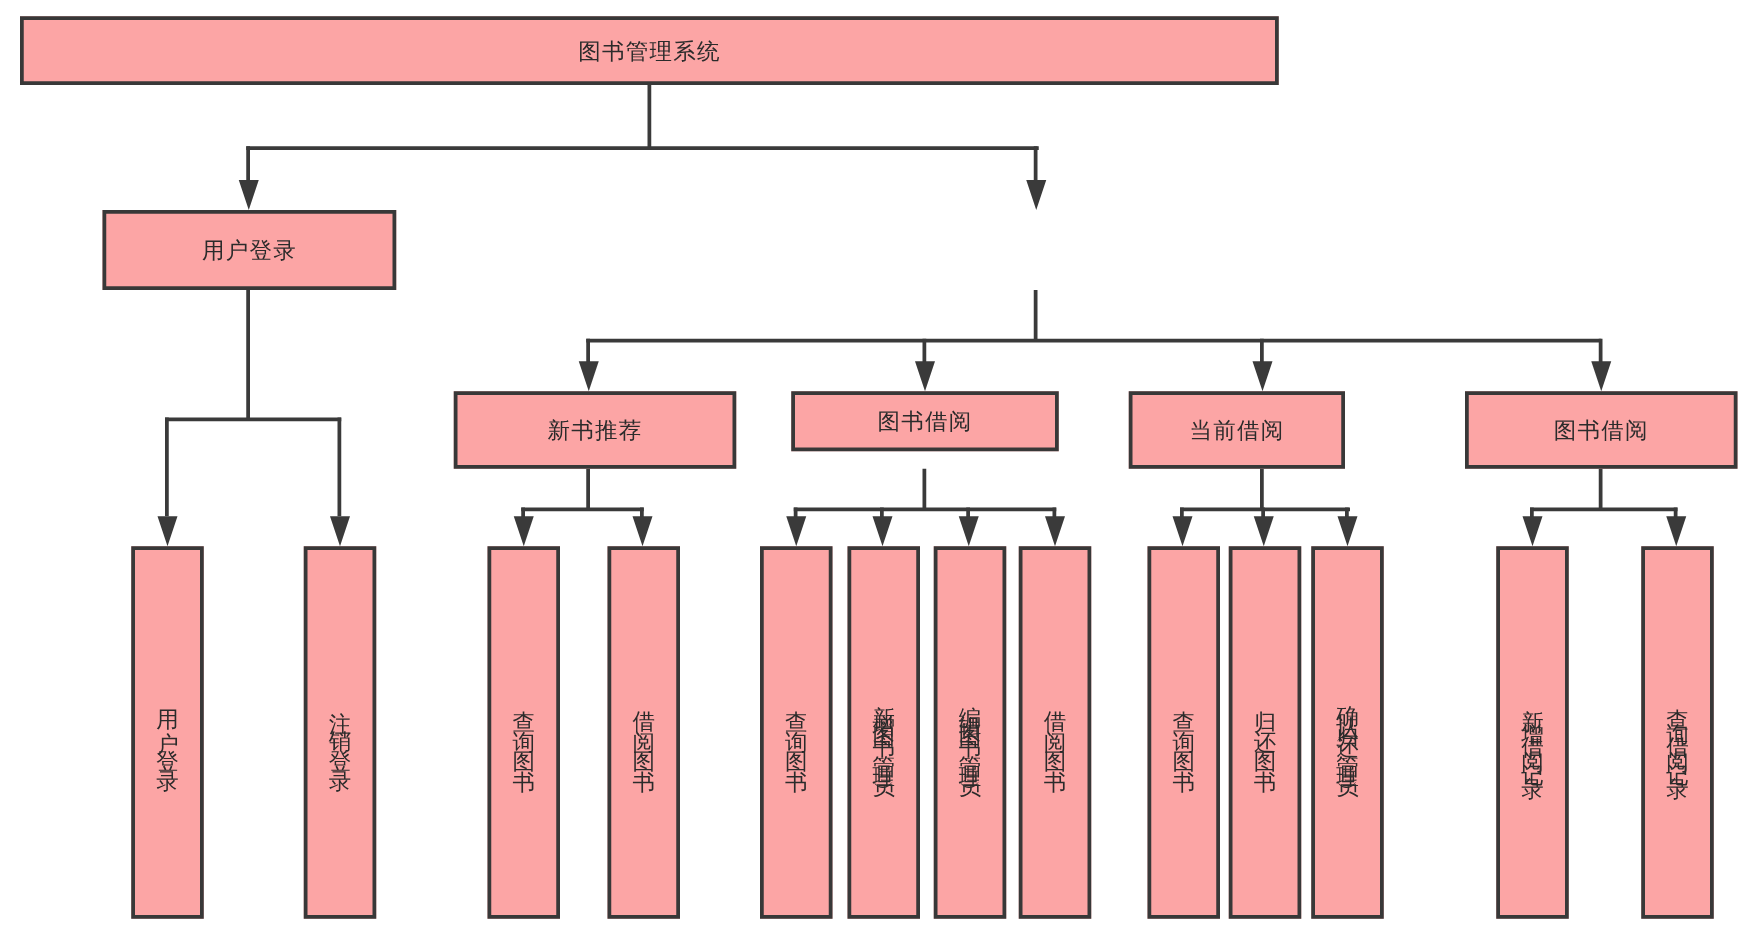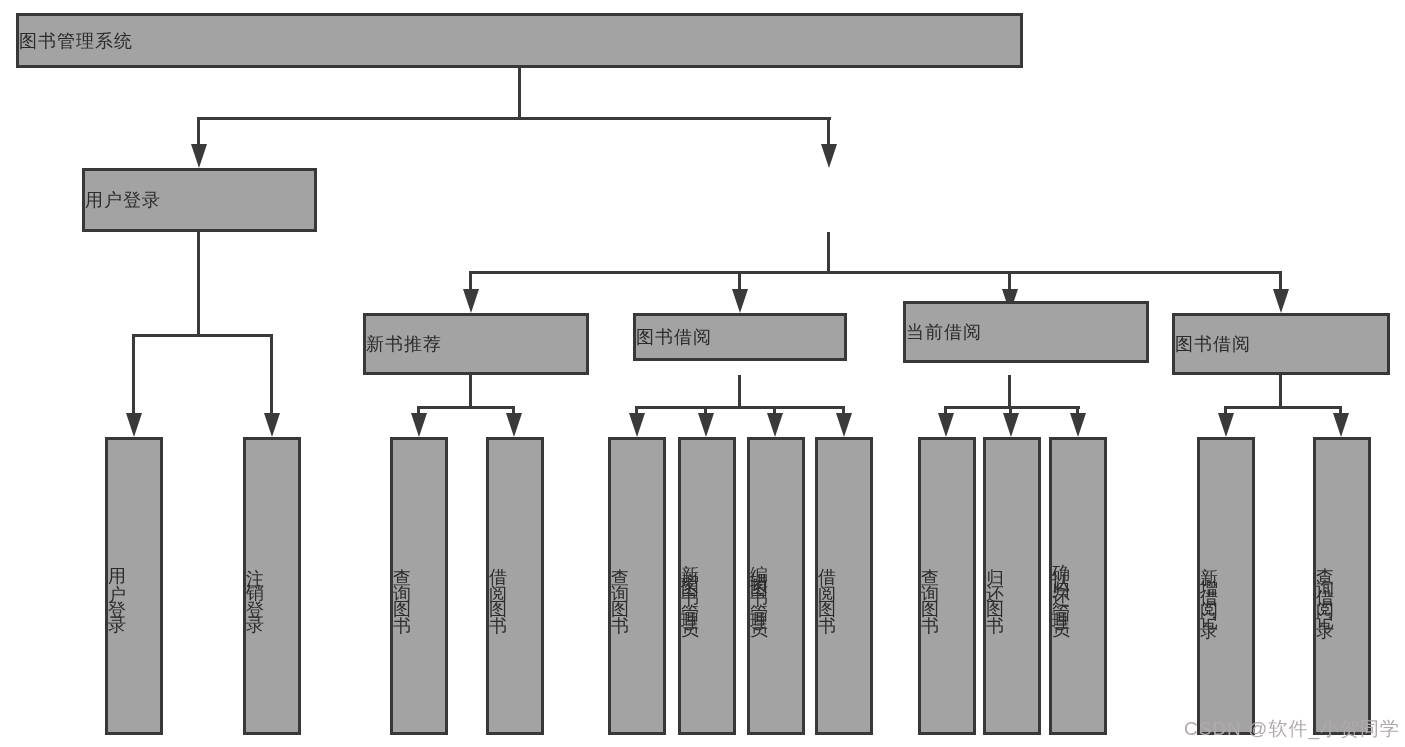--- a/index.html
+++ b/index.html
@@ -7,23 +7,24 @@
     position:relative;
     width:1405px;height:747px;
     background:#ffffff;
     font-family:"Liberation Sans",sans-serif;
     overflow:hidden;
   }
   .box{
     position:absolute;
     box-sizing:border-box;
     border:3px solid #383838;
-    background:#a3a3a3;
+    background:#fca5a5;
     display:flex;
     align-items:center;
+    justify-content:center;
     color:#2b2b2b;
     font-size:18px;
   }
   .box.h span{white-space:nowrap;letter-spacing:1px;}
   .box.v{top:437px;height:298px;width:58px;}
   .vtext{
     writing-mode:vertical-rl;
     text-orientation:mixed;
     line-height:1;
     white-space:nowrap;
@@ -120,21 +121,21 @@
   <div class="box h" style="left:82px;top:168px;width:235px;height:64px">
     <span>用户登录</span>
   </div>
 
   <div class="box h" style="left:363px;top:313px;width:226px;height:62px">
     <span>新书推荐</span>
   </div>
   <div class="box h" style="left:633px;top:313px;width:214px;height:48px">
     <span>图书借阅</span>
   </div>
-  <div class="box h" style="left:903px;top:301px;width:246px;height:62px">
+  <div class="box h" style="left:903px;top:313px;width:173px;height:62px">
     <span>当前借阅</span>
   </div>
   <div class="box h" style="left:1172px;top:313px;width:218px;height:62px">
     <span>图书借阅</span>
   </div>
 
   <div class="box v" style="left:105px">
     <span class="vtext ls-lg">用户登录</span>
   </div>
   <div class="box v" style="left:243px">
@@ -171,15 +172,14 @@
     <span class="vtext ls-sm">确认归还（管理员）</span>
   </div>
 
   <div class="box v" style="left:1197px">
     <span class="vtext ls-md">新增借阅记录</span>
   </div>
   <div class="box v" style="left:1313px">
     <span class="vtext ls-md">查询借阅记录</span>
   </div>
 
-  <div class="watermark">CSDN @软件_小贺同学</div>
 
 </div>
 
 </body></html>

